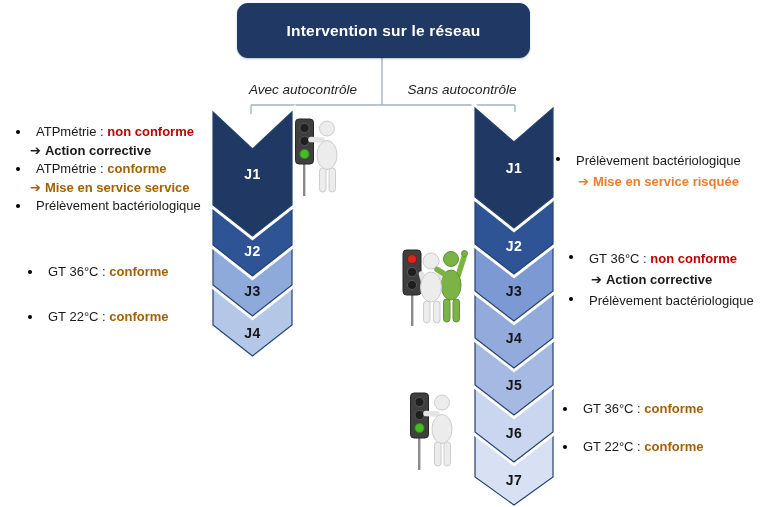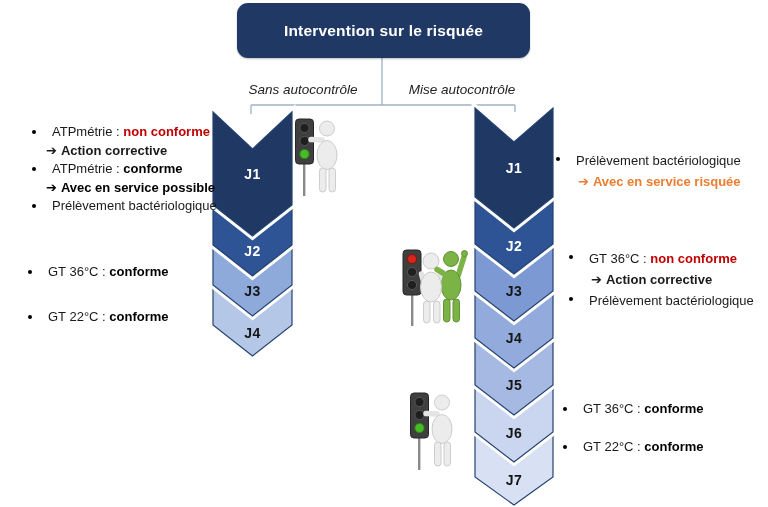--- a/index.html
+++ b/index.html
@@ -34,21 +34,21 @@
   .ln{position:relative;white-space:nowrap;}
   .ln.bullet{padding-left:28px;}
   .ln.bullet::before{content:"";position:absolute;left:8px;top:7px;width:4px;height:4px;
                      border-radius:50%;background:#000;}
   .ln.cont{padding-left:28px;}
   .ln.indent{padding-left:22px;}
   .ln.indent2{padding-left:30px;}
   .b{font-weight:bold;}
   .it{}
   .red{color:#C00000;}
-  .grn{color:#000000;}
+  .grn{color:#a16207;}
   .org{color:#ED7D31;}
   .arr{font-weight:bold;margin-right:4px;}
   .lh19 .ln{line-height:18.5px;}
   .lh21 .ln{line-height:21px;}
 
   
   .wfig{fill:#ECECEC;stroke:#CDCDCD;stroke-width:1;}
   .wlimb{stroke:#E4E4E4;stroke-width:5.5;stroke-linecap:round;fill:none;}
   .gfig{fill:#7CB347;stroke:#639234;stroke-width:1;}
   .glimb{stroke:#7CB347;stroke-width:5.5;stroke-linecap:round;fill:none;}
@@ -59,25 +59,25 @@
 <div class="page">
 
   <svg class="lay" style="left:0;top:0" width="768" height="507" viewBox="0 0 768 507">
     <path class="conn" d="M382,58 L382,105"></path>
     <path class="conn" d="M251,105 L515,105"></path>
     <path class="conn" d="M251,105 L251,114"></path>
     <path class="conn" d="M515,105 L515,112"></path>
   </svg>
 
   <div class="title-box">
-    <span>Intervention sur le risquée</span>
-  </div>
-
-  <div class="branch avec">Sans autocontrôle</div>
-  <div class="branch sans">Mise autocontrôle</div>
+    <span>Intervention sur le réseau</span>
+  </div>
+
+  <div class="branch avec">Avec autocontrôle</div>
+  <div class="branch sans">Sans autocontrôle</div>
 
   <svg class="lay" style="left:200px;top:100px" width="105" height="262" viewBox="0 0 105 262">
     <g>
       <polygon class="halo" points="13,185 52.5,216 92,185 92,225 52.5,256 13,225" fill="#B4C7E7"></polygon>
       <polygon class="edge" points="13,185 52.5,216 92,185 92,225 52.5,256 13,225"></polygon>
     </g>
     <g>
       <polygon class="halo" points="13,145 52.5,176 92,145 92,185 52.5,216 13,185" fill="#8EAADB"></polygon>
       <polygon class="edge" points="13,145 52.5,176 92,145 92,185 52.5,216 13,185"></polygon>
     </g>
@@ -181,53 +181,53 @@
     <circle cx="16.5" cy="40" r="4.6" stroke="#2f8a12" fill="#45BC25"></circle>
     <g>
       <path class="wlimb" d="M34,26 L23,25.5"></path>
       <circle class="wfig" cx="39" cy="14.5" r="7.5"></circle>
       <ellipse class="wfig" cx="39" cy="41" rx="10" ry="14.5"></ellipse>
       <rect class="wfig" x="31.5" y="54" width="6.5" height="24" rx="3.2"></rect>
       <rect class="wfig" x="41" y="54" width="6.5" height="24" rx="3.2"></rect>
     </g>
   </svg>
 
-  <div class="note lh19" style="left:24px;top:123px;width:225px">
+  <div class="note lh19" style="left:8px;top:123px;width:225px">
     <div class="ln bullet">
       <span>ATPmétrie : </span><span class="b red">non conforme</span>
     </div>
     <div class="ln indent">
       <span class="arr">➔</span><span class="b">Action corrective</span>
     </div>
     <div class="ln bullet">
       <span>ATPmétrie : </span><span class="b grn">conforme</span>
     </div>
     <div class="ln indent">
-      <span class="arr grn">➔</span><span class="b grn">Avec en service possible</span>
+      <span class="arr grn">➔</span><span class="b grn">Mise en service service</span>
     </div>
     <div class="ln bullet">
       <span class="it">Prélèvement bactériologique</span>
     </div>
   </div>
 
   <div class="note lh19" style="left:20px;top:263px;width:200px">
     <div class="ln bullet">
       <span>GT 36°C : </span><span class="b grn">conforme</span>
     </div>
     <div class="ln bullet" style="margin-top:26px">
       <span>GT 22°C : </span><span class="b grn">conforme</span>
     </div>
   </div>
 
   <div class="note lh21" style="left:548px;top:150px;width:218px">
     <div class="ln bullet">
       <span class="it">Prélèvement bactériologique</span>
     </div>
     <div class="ln indent2">
-      <span class="arr org">➔</span><span class="b org">Avec en service risquée</span>
+      <span class="arr org">➔</span><span class="b org">Mise en service risquée</span>
     </div>
   </div>
 
   <div class="note lh21" style="left:561px;top:248px;width:218px">
     <div class="ln bullet">
       <span>GT 36°C : </span><span class="b red">non conforme</span>
     </div>
     <div class="ln indent2">
       <span class="arr">➔</span><span class="b">Action corrective</span>
     </div>

